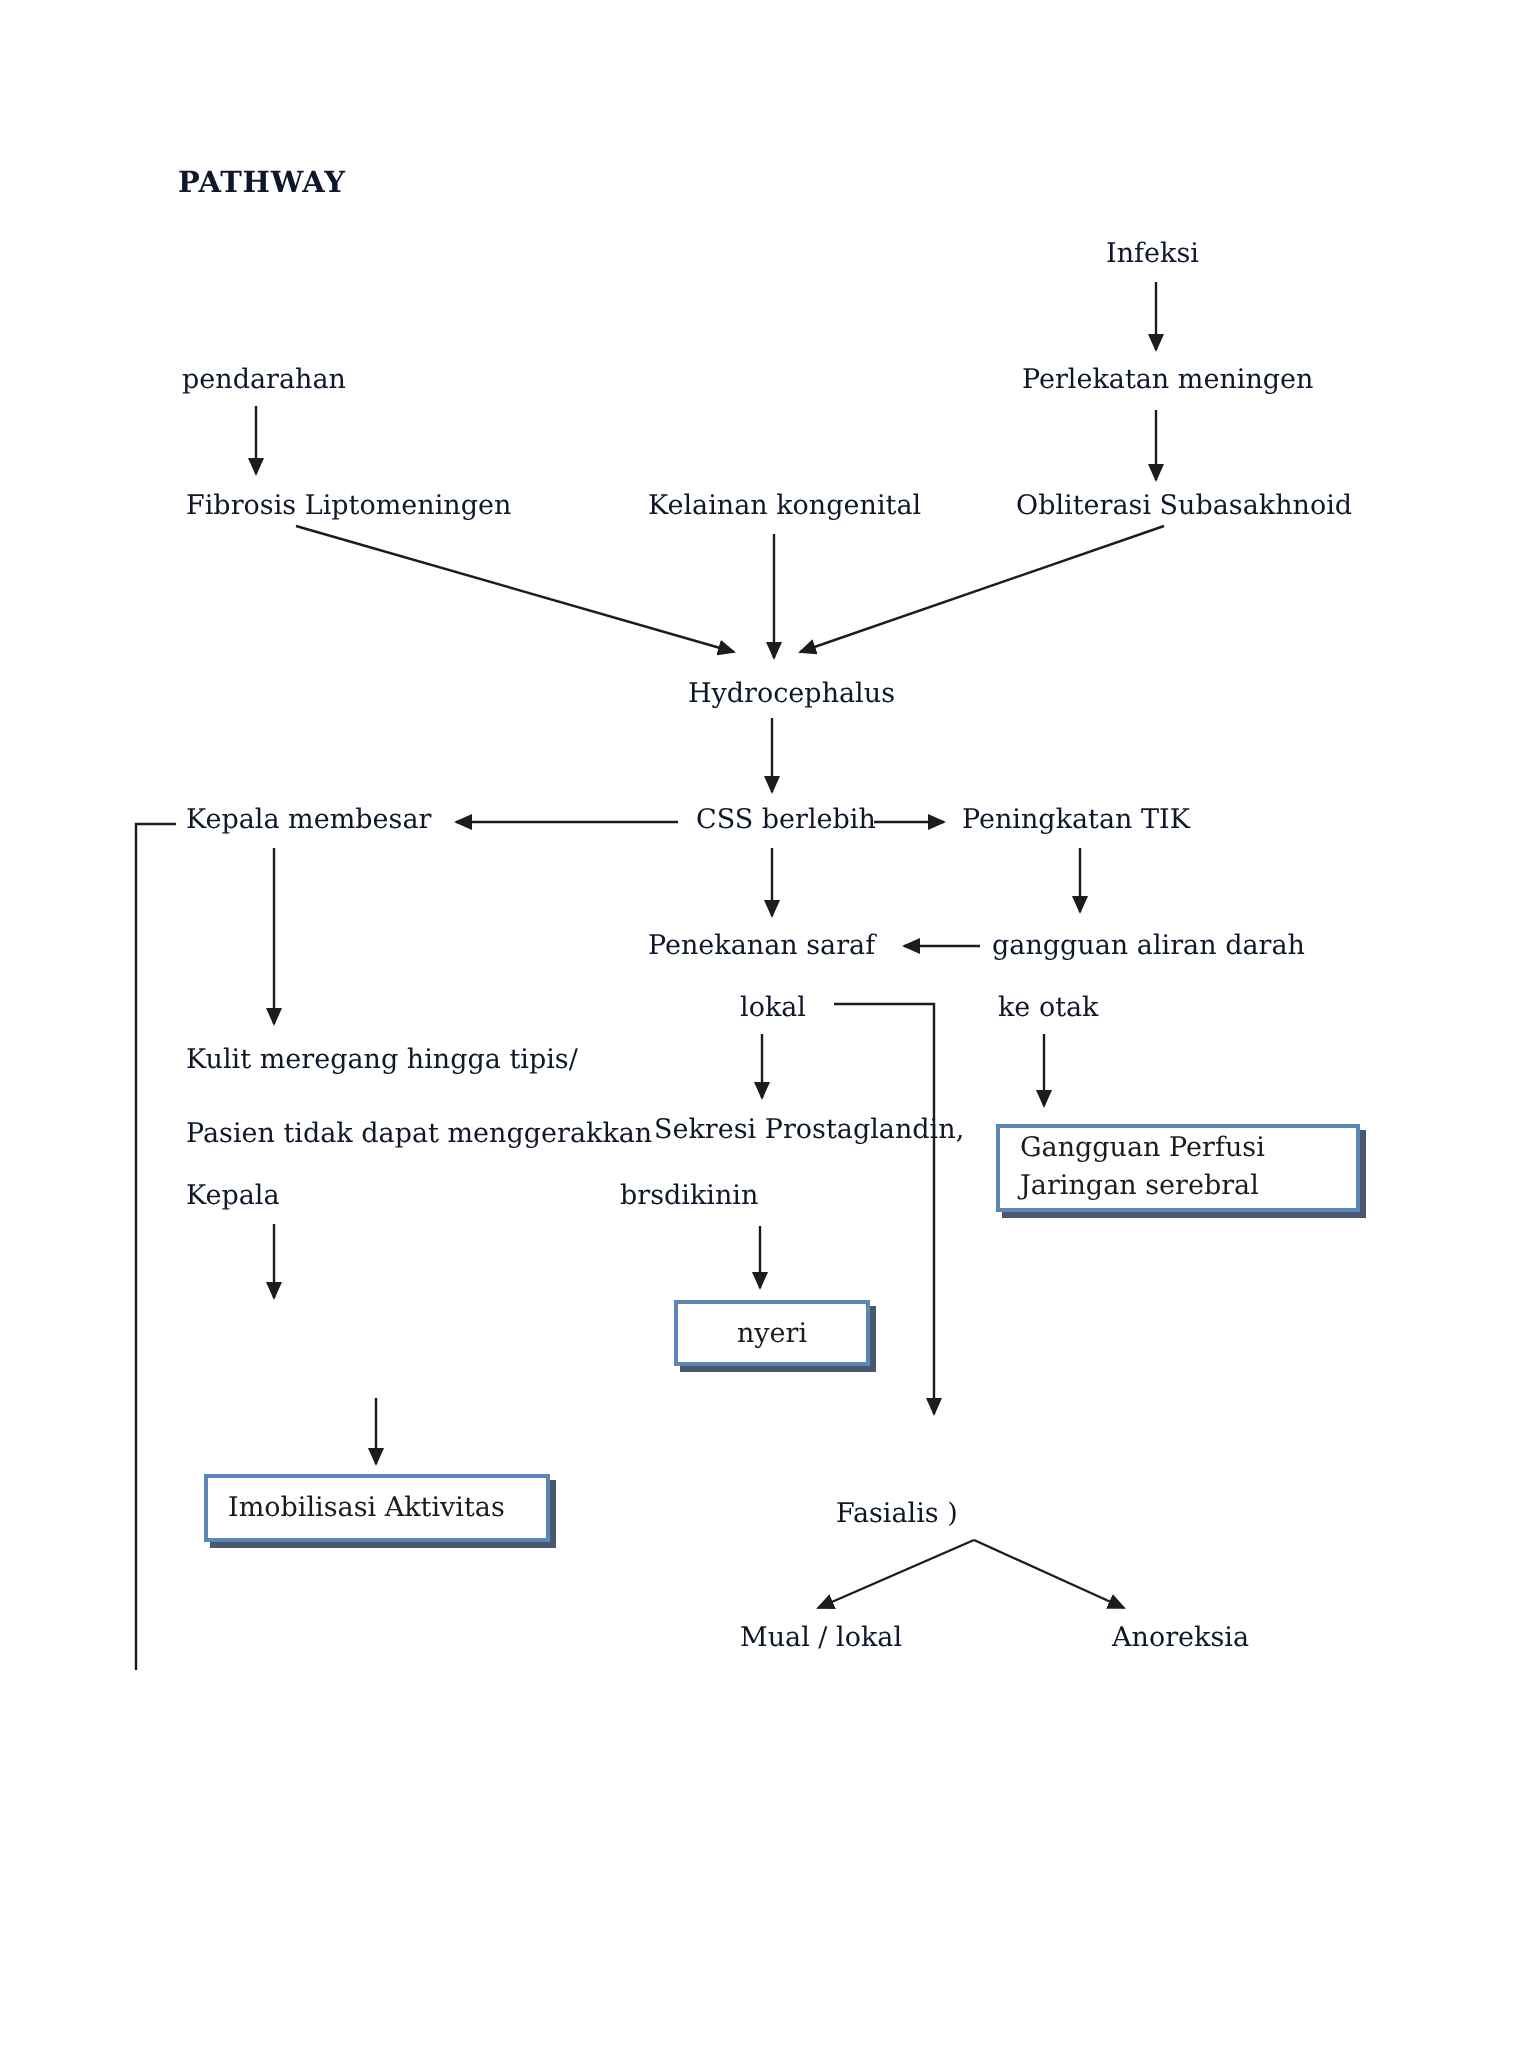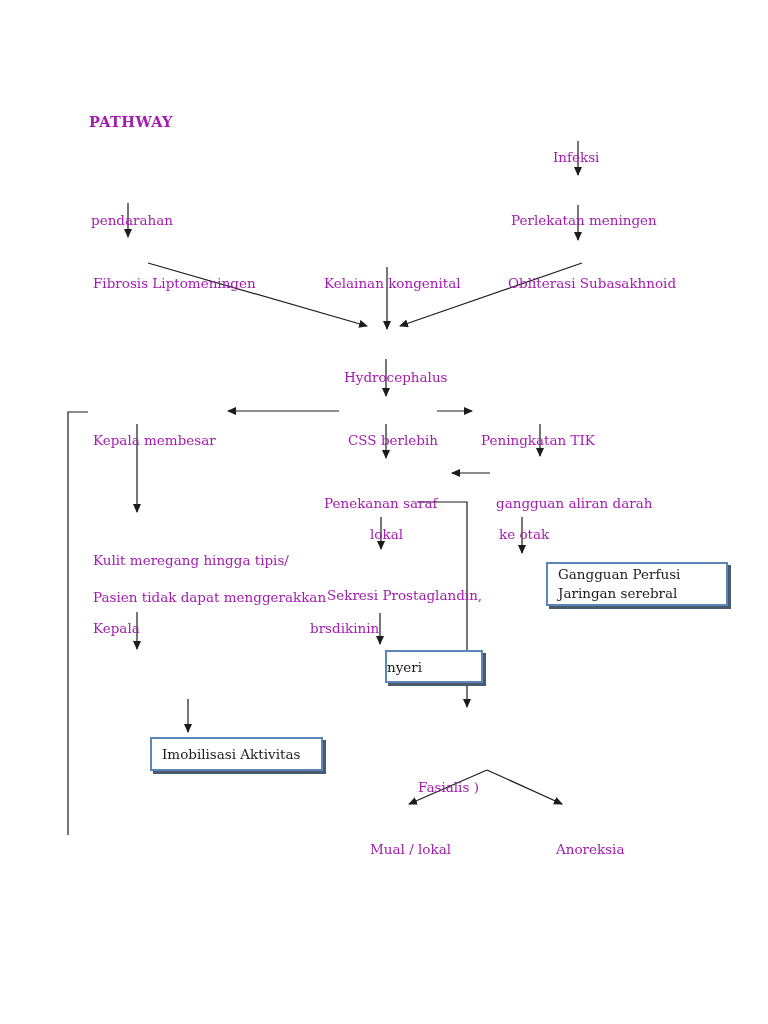--- a/index.html
+++ b/index.html
@@ -3,31 +3,30 @@
 <meta charset="utf-8">
 <style>
   html,body{margin:0;padding:0;background:#ffffff;}
   #page{
     position:relative;width:768px;height:1024px;background:#ffffff;overflow:hidden;
     font-family:"DejaVu Serif","Liberation Serif",serif;color:#1c1c1c;
   }
   #arrows{position:absolute;left:0;top:0;width:768px;height:1024px;}
   .lbl{
     position:absolute;font-size:13.5px;line-height:16px;white-space:nowrap;
-    color:#a21caf;
-    margin-top:30px;
+    color:#0f172a;
   }
   .title{font-weight:bold;font-size:14.5px;letter-spacing:0.4px;}
   .box{
     position:absolute;background:#ffffff;border:2px solid #5b87b7;
     box-shadow:3px 3px 0 0 #4a5a6e;box-sizing:border-box;
-    display:flex;align-items:center;font-size:13.5px;margin-left:48px;
+    display:flex;align-items:center;font-size:13.5px;
   }
   .box.left-text{justify-content:flex-start;padding-left:10px;}
-  .box.center-text{justify-content:flex-start;}
+  .box.center-text{justify-content:center;}
   .box .two-line{line-height:19px;}
 </style>
 </head>
 <body>
 
 <div id="page">
 
   <svg id="arrows" viewBox="0 0 768 1024" xmlns="http://www.w3.org/2000/svg">
     <defs>
       <marker id="ah" markerUnits="userSpaceOnUse" markerWidth="9" markerHeight="8" refX="8" refY="4" orient="auto">

